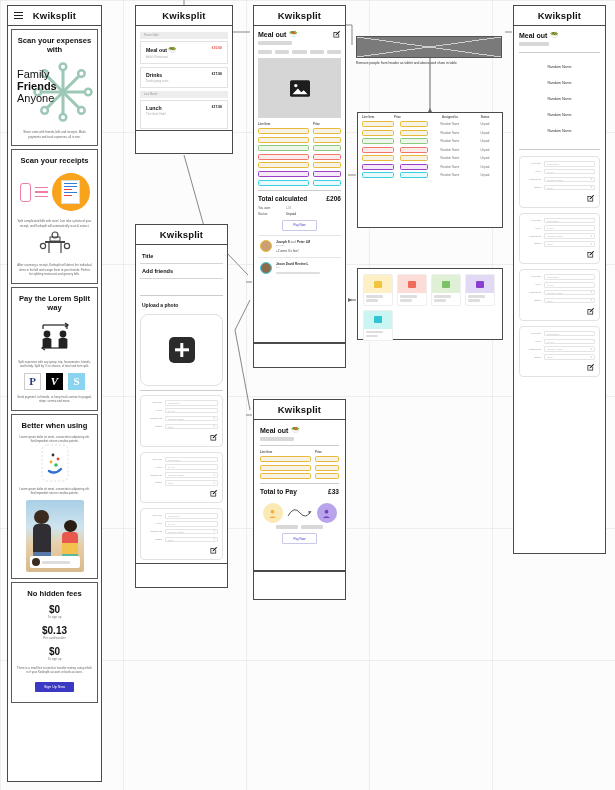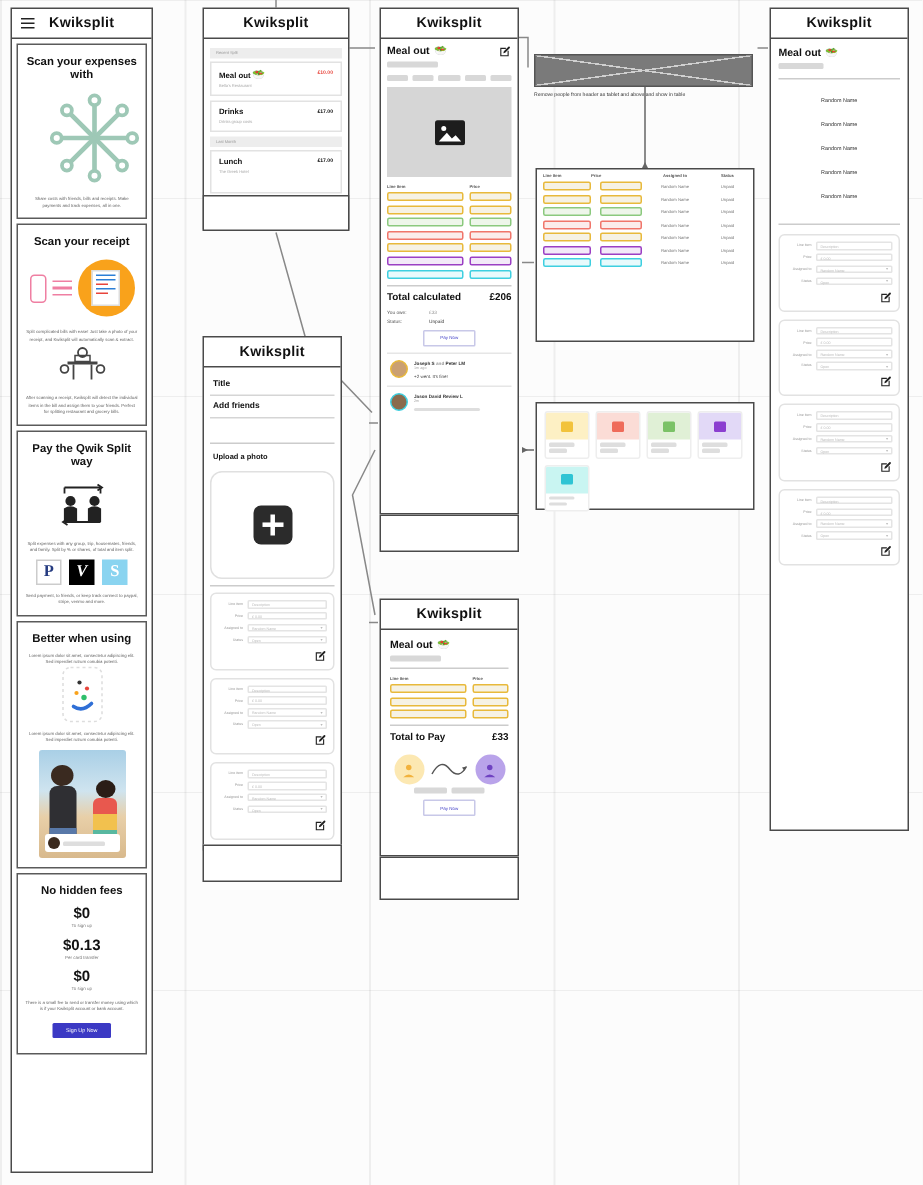--- a/index.html
+++ b/index.html
@@ -217,26 +217,31 @@
             <circle cx="32" cy="6" r="3.4"></circle>
               <circle cx="32" cy="58" r="3.4"></circle>
             <circle cx="6" cy="32" r="3.4"></circle>
               <circle cx="58" cy="32" r="3.4"></circle>
             <circle cx="13" cy="13" r="3.4"></circle>
               <circle cx="51" cy="51" r="3.4"></circle>
             <circle cx="51" cy="13" r="3.4"></circle>
               <circle cx="13" cy="51" r="3.4"></circle>
           </g>
         </svg>
+        <div class="splitwords" style="padding-top:10px;">
+          <div>Family</div>
+          <div><b>Friends</b></div>
+          <div>Anyone</div>
+        </div>
       </div>
       <div class="mk-p">Share costs with friends, bills and receipts. Make payments and track expenses, all in one.</div>
     </div>
 
     <div class="mk-card">
-      <div class="mk-title">Scan your receipt</div>
+      <div class="mk-title">Scan your receipts</div>
       <div class="scan-wrap">
         <span class="phone-pink"></span>
         <span class="dashes">
             <i></i>
             <i></i>
             <i></i>
           </span>
         <span class="rcpt-circle">
             <span class="rcpt-doc">
               <i></i>
@@ -256,21 +261,21 @@
           <circle cx="29" cy="16" r="2.6" fill="none" stroke="#444" stroke-width="1.2"></circle>
           <line x1="11" y1="13" x2="11" y2="23" stroke="#444" stroke-width="1.2"></line>
           <line x1="23" y1="13" x2="23" y2="23" stroke="#444" stroke-width="1.2"></line>
           <rect x="12" y="7" width="10" height="4" fill="none" stroke="#444" stroke-width="1"></rect>
         </svg>
       </div>
       <div class="mk-p">After scanning a receipt, Kwiksplit will detect the individual items in the bill and assign them to your friends. Perfect for splitting restaurant and grocery bills.</div>
     </div>
 
     <div class="mk-card">
-      <div class="mk-title">Pay the Qwik Split way</div>
+      <div class="mk-title">Pay the Lorem Split way</div>
       <div class="people-ico">
         <svg width="44" height="34" viewBox="0 0 44 34">
           <path d="M10 6 h24" stroke="#222" stroke-width="1.2" fill="none" marker-end=""></path>
           <path d="M32 4 l3 2 -3 2" fill="none" stroke="#222" stroke-width="1.2"></path>
           <path d="M10 6 v4 M34 6 v4" stroke="#222" stroke-width="1.2"></path>
           <circle cx="14" cy="15" r="3.4" fill="#222"></circle>
           <path d="M9.6 20 q4.4 -3 8.8 0 v9 h-8.8 z" fill="#222"></path>
           <circle cx="30" cy="15" r="3.4" fill="#222"></circle>
           <path d="M25.6 20 q4.4 -3 8.8 0 v9 h-8.8 z" fill="#222"></path>
           <path d="M10 29 h24" stroke="#222" stroke-width="1.2" fill="none"></path>

